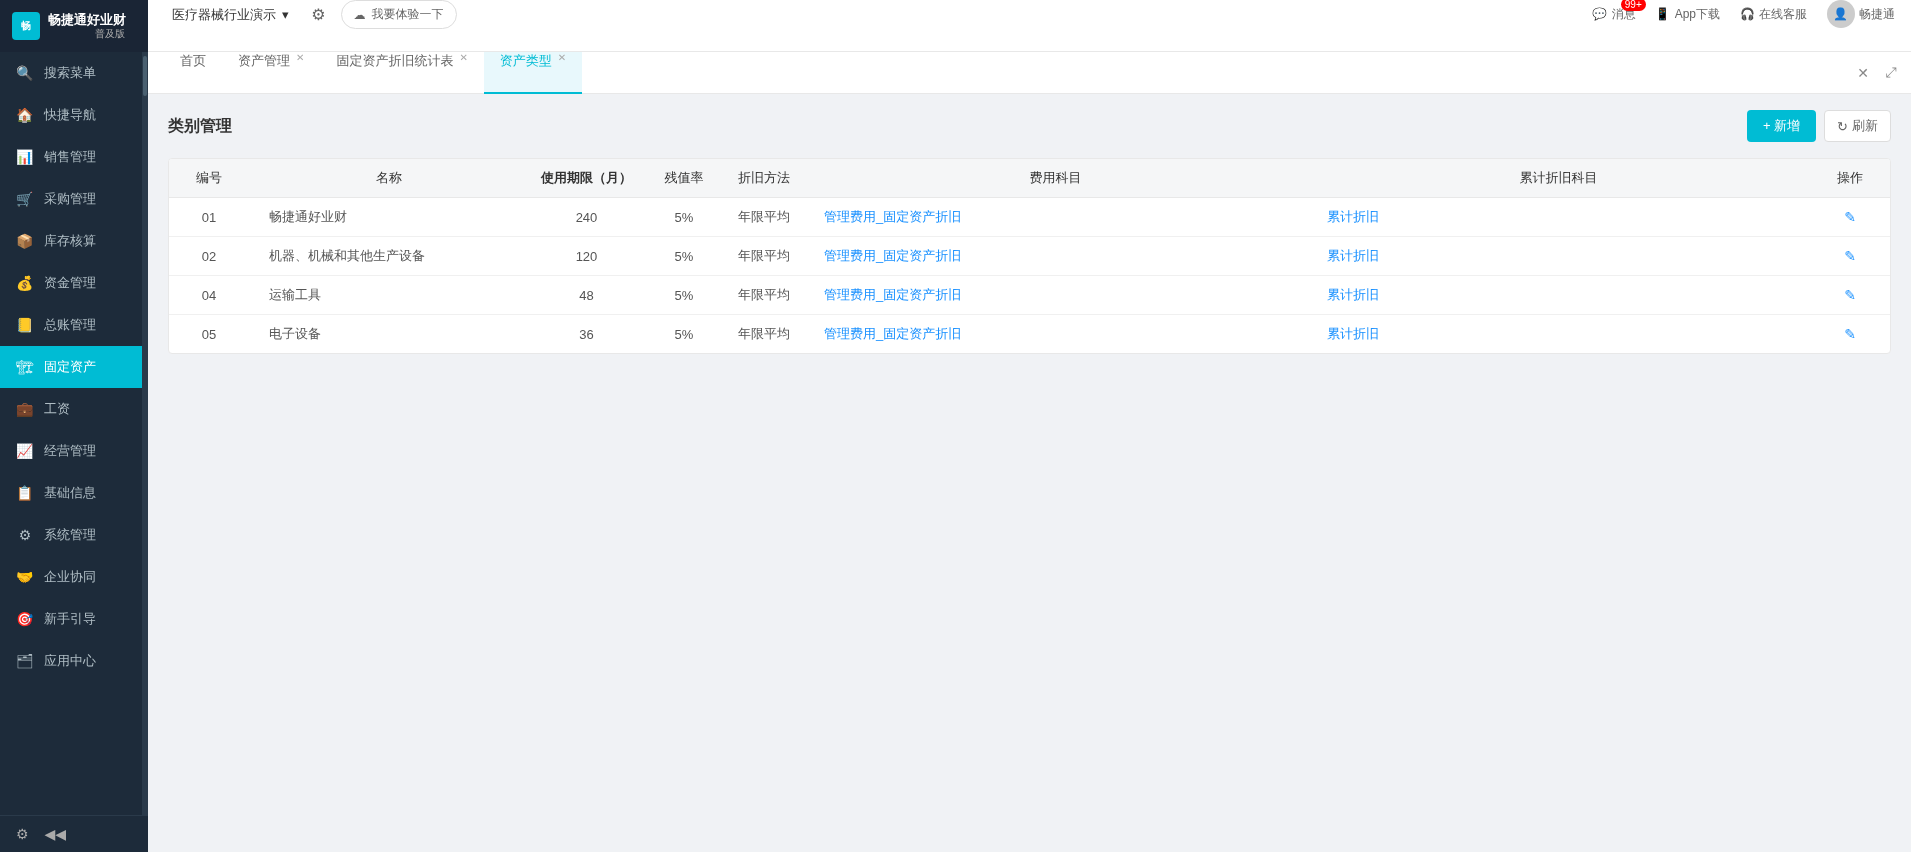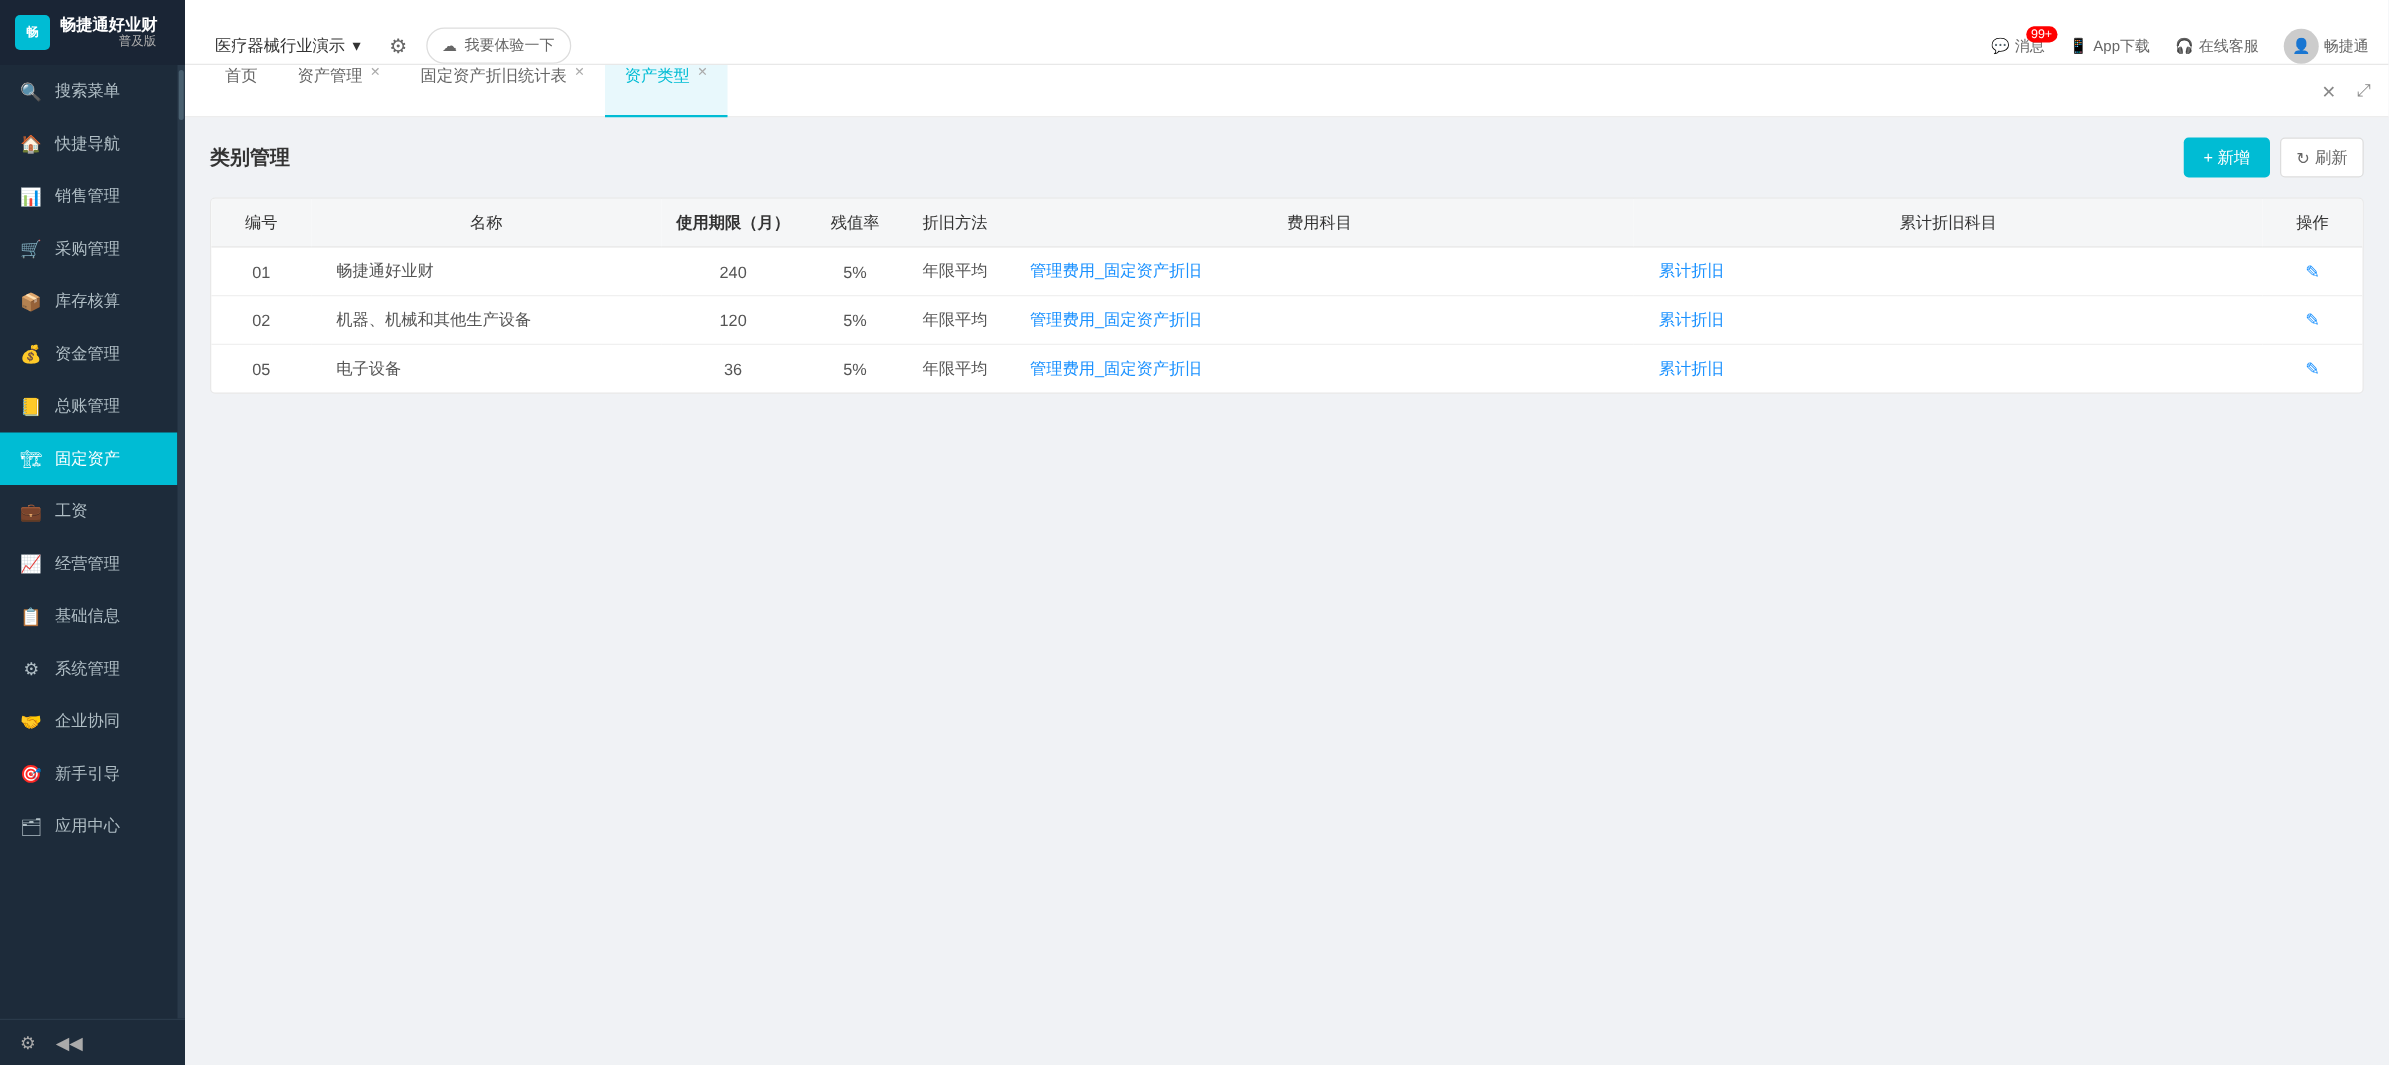--- a/index.html
+++ b/index.html
@@ -76,21 +76,21 @@
       display: flex;
       flex-direction: column;
       overflow: hidden;
     }
 
     
     .topbar {
       background: #fff;
       height: 52px;
       display: flex;
-      align-items: flex-end;
+      align-items: flex-start;
       padding: 0 16px;
       border-bottom: 1px solid #e8e8e8;
       gap: 12px;
     }
     .topbar-left {
       display: flex;
       align-items: center;
       gap: 8px;
       flex: 1;
     }
@@ -465,20 +465,30 @@
     <td>02</td>
     <td>机器、机械和其他生产设备</td>
     <td>120</td>
     <td>5%</td>
     <td>年限平均</td>
     <td style="color:#1890ff;">管理费用_固定资产折旧</td>
     <td style="color:#1890ff;">累计折旧</td>
     <td><span class="edit-icon">✎</span></td>
   </tr>
             <tr>
+    <td>04</td>
+    <td>运输工具</td>
+    <td>48</td>
+    <td>5%</td>
+    <td>年限平均</td>
+    <td style="color:#1890ff;">管理费用_固定资产折旧</td>
+    <td style="color:#1890ff;">累计折旧</td>
+    <td><span class="edit-icon">✎</span></td>
+  </tr>
+            <tr>
     <td>05</td>
     <td>电子设备</td>
     <td>36</td>
     <td>5%</td>
     <td>年限平均</td>
     <td style="color:#1890ff;">管理费用_固定资产折旧</td>
     <td style="color:#1890ff;">累计折旧</td>
     <td><span class="edit-icon">✎</span></td>
   </tr>
           </tbody>

